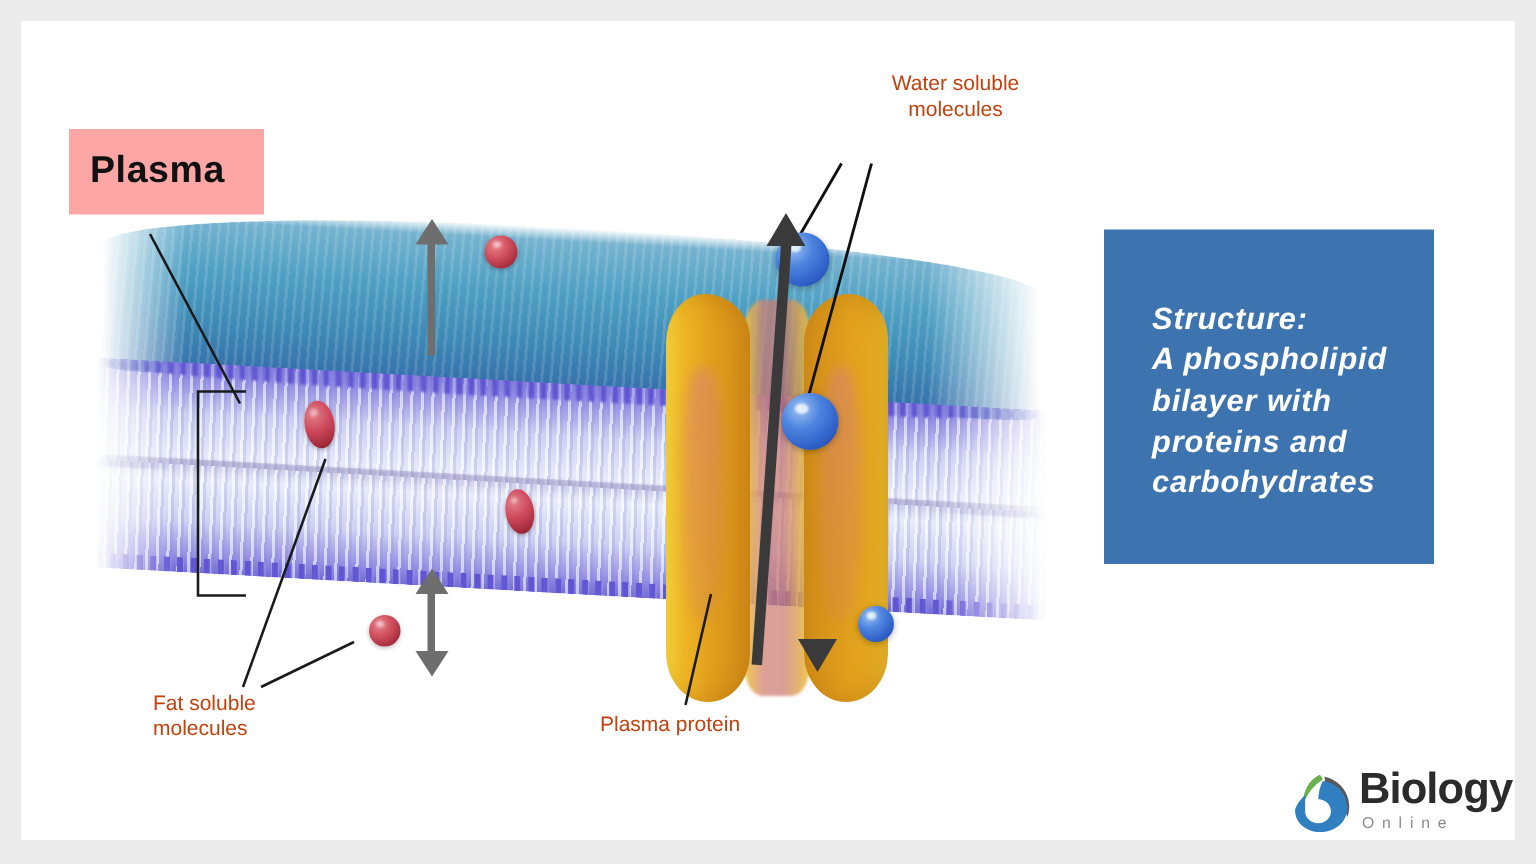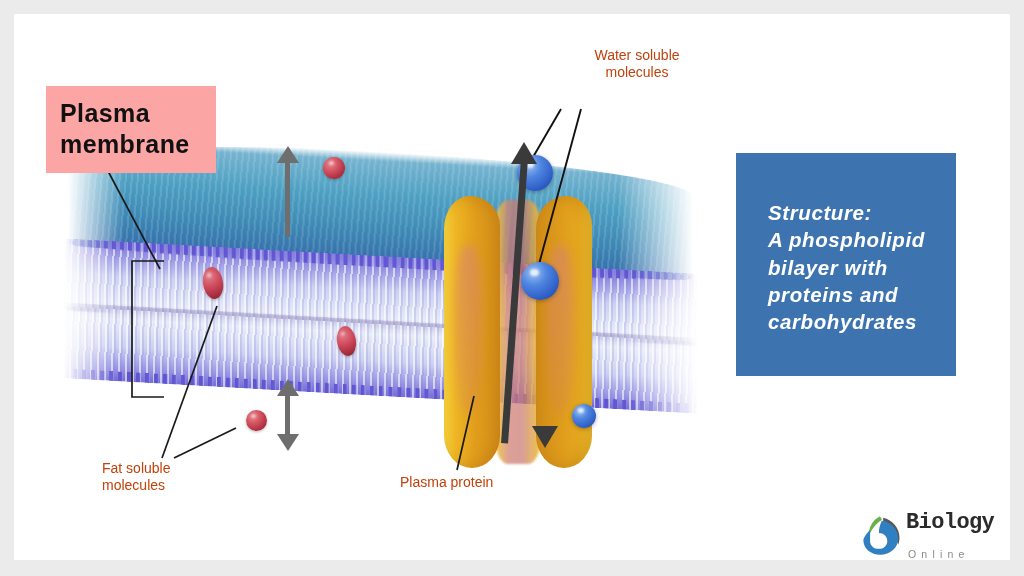--- a/index.html
+++ b/index.html
@@ -188,27 +188,26 @@
     color:#ffffff;font-style:italic;font-weight:bold;
     font-size:20.5px;line-height:1.33;letter-spacing:0.6px;
     white-space:pre-line;
   }
 
   
   .logo{position:absolute;left:846px;top:498px;width:164px;height:50px;}
   .logo-mark{position:absolute;left:0;top:2px;width:42px;height:42px;}
   .logo-text{position:absolute;left:46px;top:0px;}
   .logo-bio{
-    font-size:22px;font-weight:bold;color:#2b2b2b;letter-spacing:-0.6px;
+    font-size:29px;font-weight:bold;color:#2b2b2b;letter-spacing:-0.6px;
     line-height:1.0;
-    font-family:Liberation Mono, monospace;
   }
   .logo-online{
     font-size:10.5px;color:#8a8a8a;letter-spacing:5.2px;
-    margin-top:14px;margin-left:2px;font-weight:normal;
+    margin-top:2px;margin-left:2px;font-weight:normal;
   }
 </style>
 </head>
 <body>
 
 <div class="slide">
 
   <div class="figure">
 
     <div class="teal-slab"></div>
@@ -254,21 +253,20 @@
     <line x1="567" y1="95" x2="521" y2="265" stroke="#111" stroke-width="1.9"></line>
 
     <line x1="148" y1="444" x2="203" y2="292" stroke="#1a1a1a" stroke-width="1.7"></line>
     <line x1="160" y1="444" x2="222" y2="414" stroke="#1a1a1a" stroke-width="1.7"></line>
 
     <line x1="443" y1="456" x2="460" y2="382" stroke="#1a1a1a" stroke-width="1.7"></line>
   </svg>
 
   <div class="plasma-label">
     <div>Plasma</div>
-    <div>membrane</div>
   </div>
 
   <div class="lbl water">
     <div>Water soluble</div>
     <div>molecules</div>
   </div>
 
   <div class="lbl fat">
     <div>Fat soluble</div>
     <div>molecules</div>

